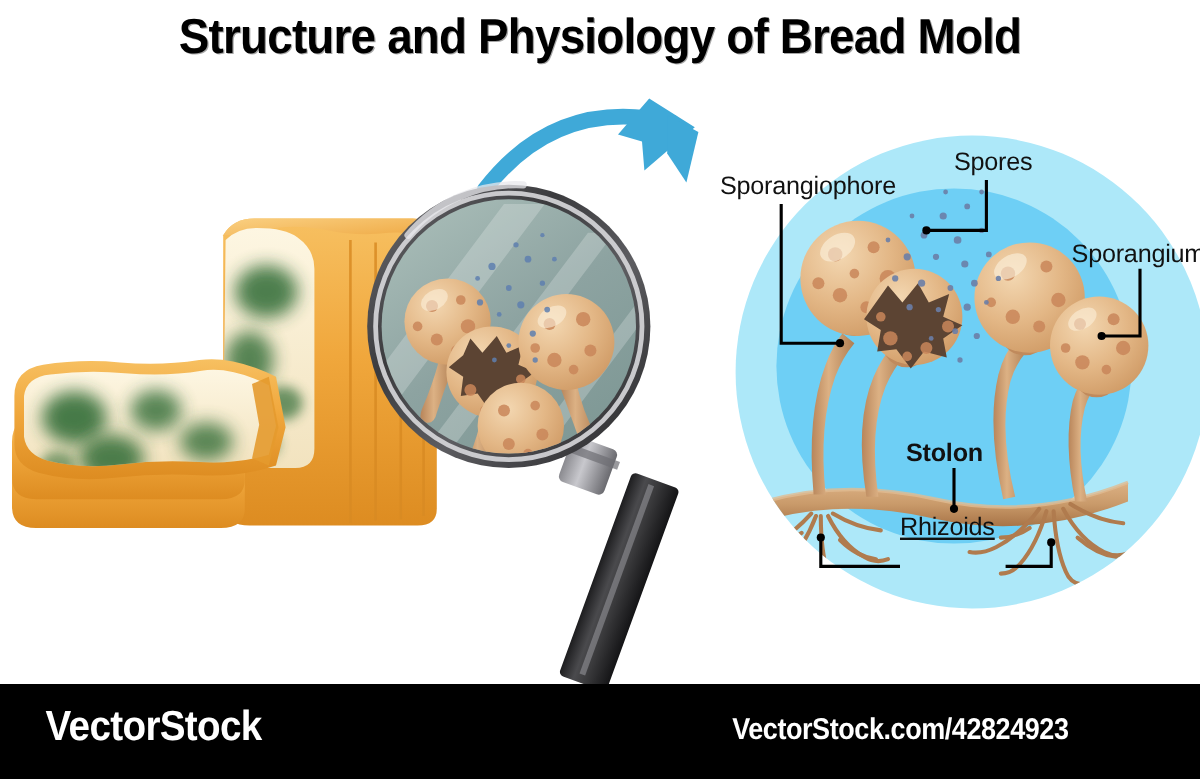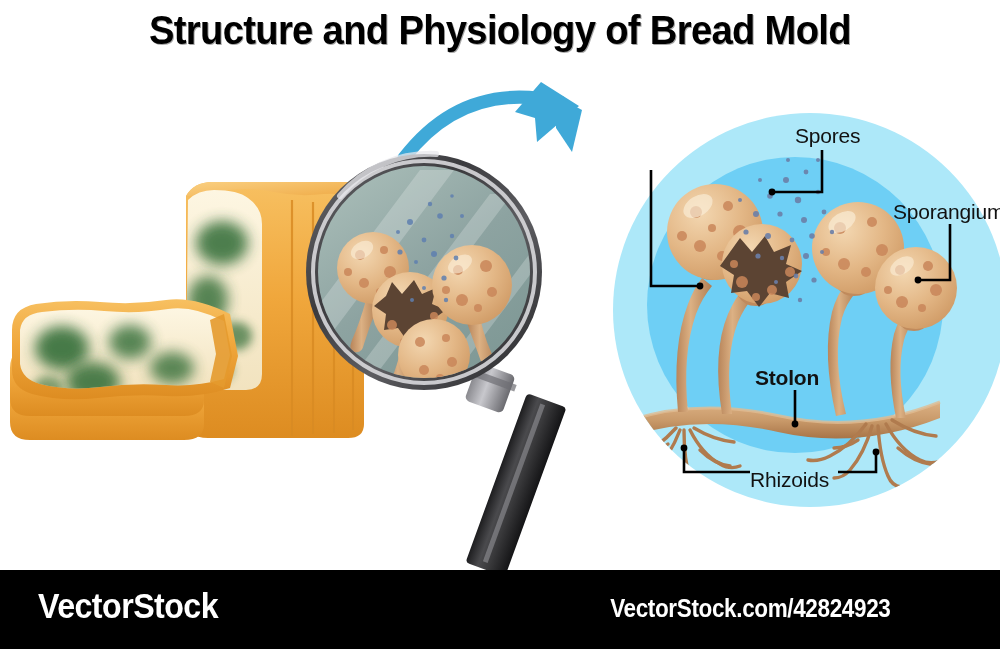--- a/index.html
+++ b/index.html
@@ -24,21 +24,21 @@
   
   .lbl{
     position:absolute;color:#111;font-size:21px;
     font-family:"Liberation Sans","DejaVu Sans",sans-serif;
     white-space:nowrap;letter-spacing:-0.2px;
   }
   #lbl-sporangiophore{left:600px;top:144px;}
   #lbl-spores{left:795px;top:124px;}
   #lbl-sporangium{left:893px;top:200px;}
   #lbl-stolon{left:755px;top:366px;font-weight:bold;}
-  #lbl-rhizoids{left:750px;top:468px;}
+  #lbl-rhizoids{left:750px;top:428px;text-decoration:underline;}
 
   
   #footer{
     position:absolute;left:0;top:570px;width:1000px;height:79px;
     background:#000;
   }
   #brand{
     position:absolute;left:38px;top:586px;
     color:#fff;font-size:35px;font-weight:bold;letter-spacing:-0.6px;
     transform:scaleX(0.92);transform-origin:left center;
@@ -405,20 +405,21 @@
       <circle cx="795" cy="424" r="3.4" fill="#000" stroke="none"></circle>
 
       <path d="M684 448 L684 472 L750 472"></path>
       <circle cx="684" cy="448" r="3.4" fill="#000" stroke="none"></circle>
 
       <path d="M838 472 L876 472 L876 452"></path>
       <circle cx="876" cy="452" r="3.4" fill="#000" stroke="none"></circle>
     </g>
   </svg>
 
+  <div class="lbl" id="lbl-sporangiophore">Sporangiophore</div>
   <div class="lbl" id="lbl-spores">Spores</div>
   <div class="lbl" id="lbl-sporangium">Sporangium</div>
   <div class="lbl" id="lbl-stolon">Stolon</div>
   <div class="lbl" id="lbl-rhizoids">Rhizoids</div>
 
   <div id="footer"></div>
   <div id="brand">VectorStock</div>
   <div id="srcurl">VectorStock.com/42824923</div>
 
 </div>

